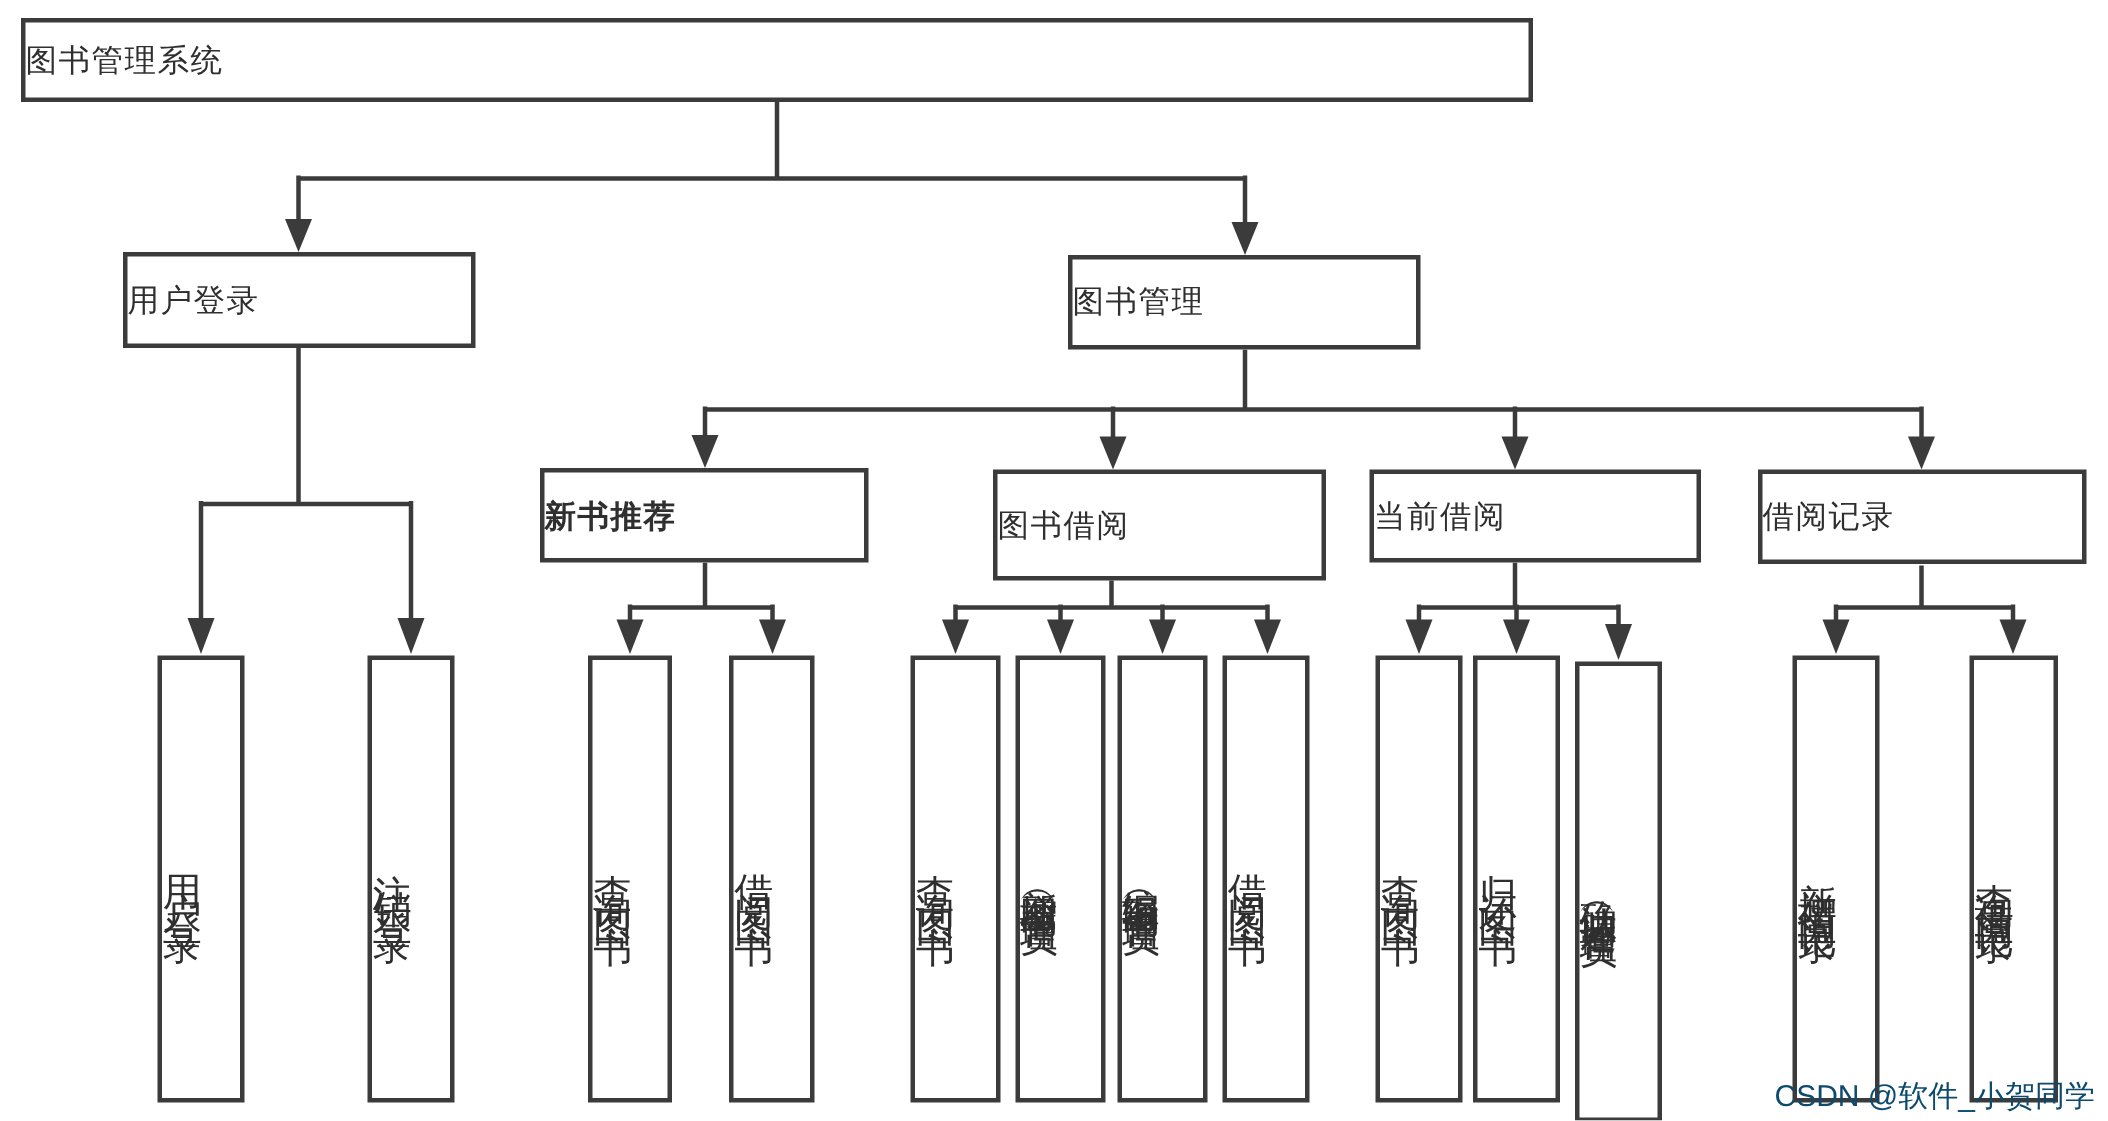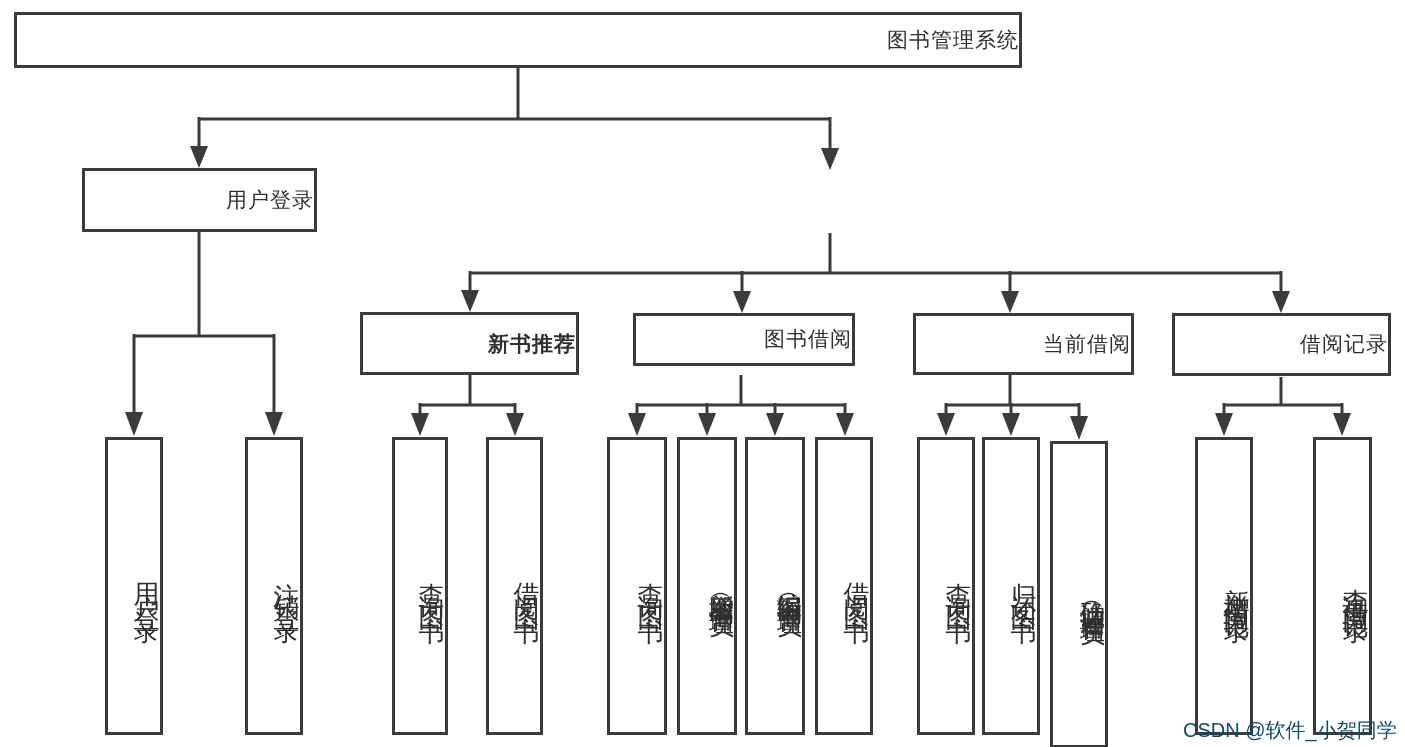--- a/index.html
+++ b/index.html
@@ -9,21 +9,21 @@
     background:#ffffff;
     font-family:"DejaVu Serif", serif;
     overflow:hidden;
   }
   #wires{position:absolute;left:0;top:0;width:1405px;height:747px;}
   .box{
     position:absolute;
     border:3px solid #3b3b3b;
     background:#ffffff;
     box-sizing:border-box;
-    display:flex;align-items:center;justify-content:flex-end;
+    display:flex;align-items:center;justify-content:flex-start;
     color:#2f2f2f;
   }
   .hlabel{
     font-size:21px;
     letter-spacing:1px;
     white-space:nowrap;
     line-height:1;
   }
   .vlabel{
     writing-mode:vertical-rl;
@@ -127,25 +127,28 @@
     </g>
   </svg>
 
   <div class="box" style="left:14px;top:12px;width:1008px;height:56px;">
     <span class="hlabel">图书管理系统</span>
   </div>
 
   <div class="box" style="left:82px;top:168px;width:235px;height:64px;">
     <span class="hlabel">用户登录</span>
   </div>
+  <div class="box" style="left:712px;top:170px;width:235px;height:63px;">
+    <span class="hlabel">图书管理</span>
+  </div>
 
   <div class="box" style="left:360px;top:312px;width:219px;height:63px;font-weight:bold;">
     <span class="hlabel">新书推荐</span>
   </div>
-  <div class="box" style="left:633px;top:313px;width:222px;height:53px;">
+  <div class="box" style="left:662px;top:313px;width:222px;height:74px;">
     <span class="hlabel">图书借阅</span>
   </div>
   <div class="box" style="left:902px;top:313px;width:221px;height:62px;margin-left:11px;">
     <span class="hlabel">当前借阅</span>
   </div>
   <div class="box" style="left:1172px;top:313px;width:219px;height:63px;">
     <span class="hlabel">借阅记录</span>
   </div>
 
   <div class="box" style="left:105px;top:437px;width:58px;height:298px;">

